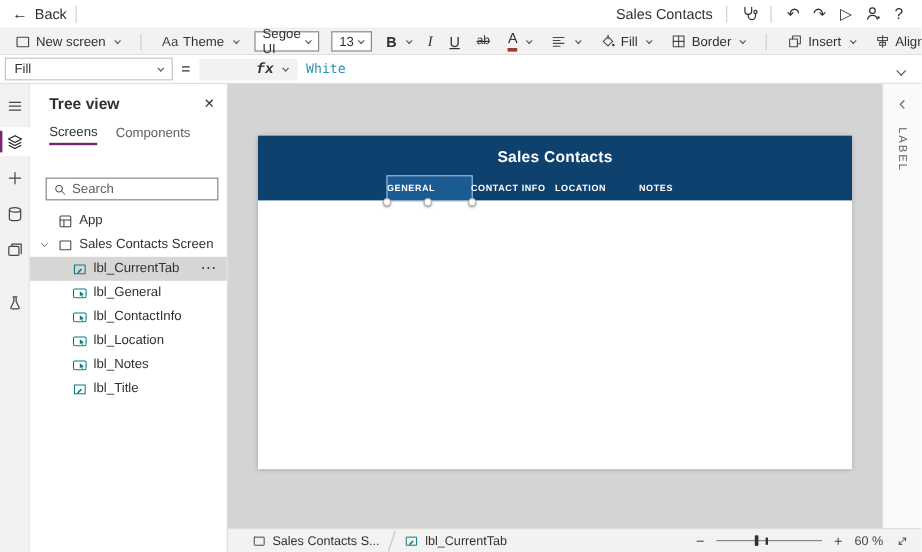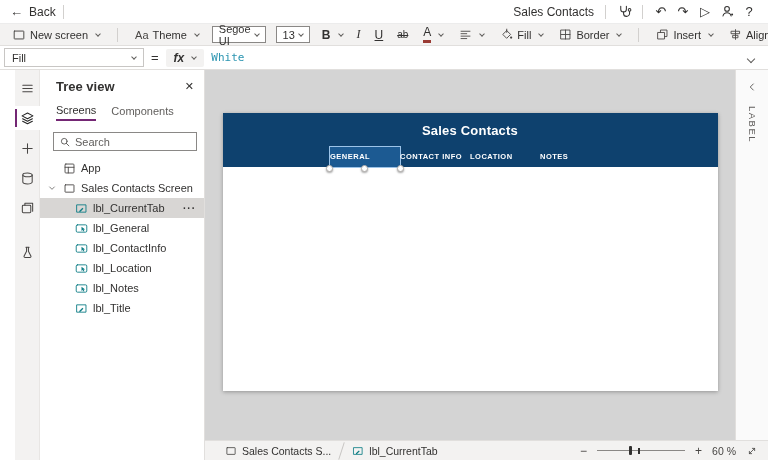--- a/index.html
+++ b/index.html
@@ -43,44 +43,44 @@
   .theme-glyph { font-size:11px; color:#484644; }
 
   
   .formulabar { height:24px; display:flex; align-items:center; border-bottom:1px solid #e1dfdd;
                 padding:0 6px 0 4px; gap:7px; background:#fff; }
   .prop-select { width:140px; height:19px; border:1px solid #c8c6c4; display:flex; align-items:center;
                  justify-content:space-between; padding:0 7px; font-size:11px; }
   .equals { font-size:13px; }
   .fx-btn { background:#f3f2f1; border-radius:2px; height:18px; padding:0 8px; display:flex;
             align-items:center; gap:4px; font-size:12px; }
-  .fx-btn i { font-family:Liberation Sans, sans-serif; font-weight:bold; }
+  .fx-btn i { font-family:Liberation Mono, monospace; font-weight:bold;margin-left:40px; }
   .formula-input { flex:1; border:none; outline:none; height:20px; background:transparent;
                    font-family:"DejaVu Sans Mono","Liberation Mono",monospace; font-size:11px; color:var(--formula); }
 
   
-  .main { display:flex; height:390px;padding-left:15px; }
+  .main { display:flex; height:390px; }
 
   .rail { width:25px; background:#f3f2f1; border-right:1px solid #e8e6e4; display:flex;
           flex-direction:column; align-items:center; padding-top:6px; gap:6px; }
   .rail-item { width:25px; height:24px; display:flex; align-items:center; justify-content:center;
                color:#484644; position:relative; flex:none; }
   .rail-item.active { background:#fff; color:#242424; }
   .rail-item.active::before { content:""; position:absolute; left:0; top:3px; bottom:3px; width:2px; background:var(--accent); }
   .rail-item.gap { margin-top:14px; }
 
   .tree-panel { width:165px; background:#fff; border-right:1px solid #e1dfdd; font-size:11px;
                 display:flex; flex-direction:column; }
   .tp-head { display:flex; align-items:center; justify-content:space-between; padding:9px 10px 0 16px; }
   .tp-title { font-size:13px; font-weight:bold; }
   .tp-close { font-size:11px; color:#323130; }
   .tp-tabs { display:flex; gap:15px; padding:10px 0 0 16px; }
   .tp-tab { color:#605e5c; padding-bottom:3px; }
   .tp-tab.active { color:#323130; border-bottom:2px solid var(--accent); }
-  .tp-search { margin:11px 7px 0 13px; border:1px solid #8a8886; height:19px; display:flex;
+  .tp-search { margin:27px 7px 0 13px; border:1px solid #8a8886; height:19px; display:flex;
                align-items:center; padding:0 5px; gap:4px; }
   .tp-search input { border:none; outline:none; width:100%; font:inherit; font-size:11px; }
   .tp-search input::placeholder { color:#605e5c; }
   .tree { margin-top:7px; }
   .tree-row { height:20px; display:flex; align-items:center; padding-left:6px; gap:5px; white-space:nowrap; }
   .tree-row.lvl1 { padding-left:35px; }
   .tree-row.selected { background:#d8d6d4; }
   .tw-chev { width:12px; display:flex; justify-content:center; color:#484644; flex:none; }
   .tree-icon { color:var(--teal); display:flex; flex:none; }
   .tree-icon.gray { color:#484644; }

